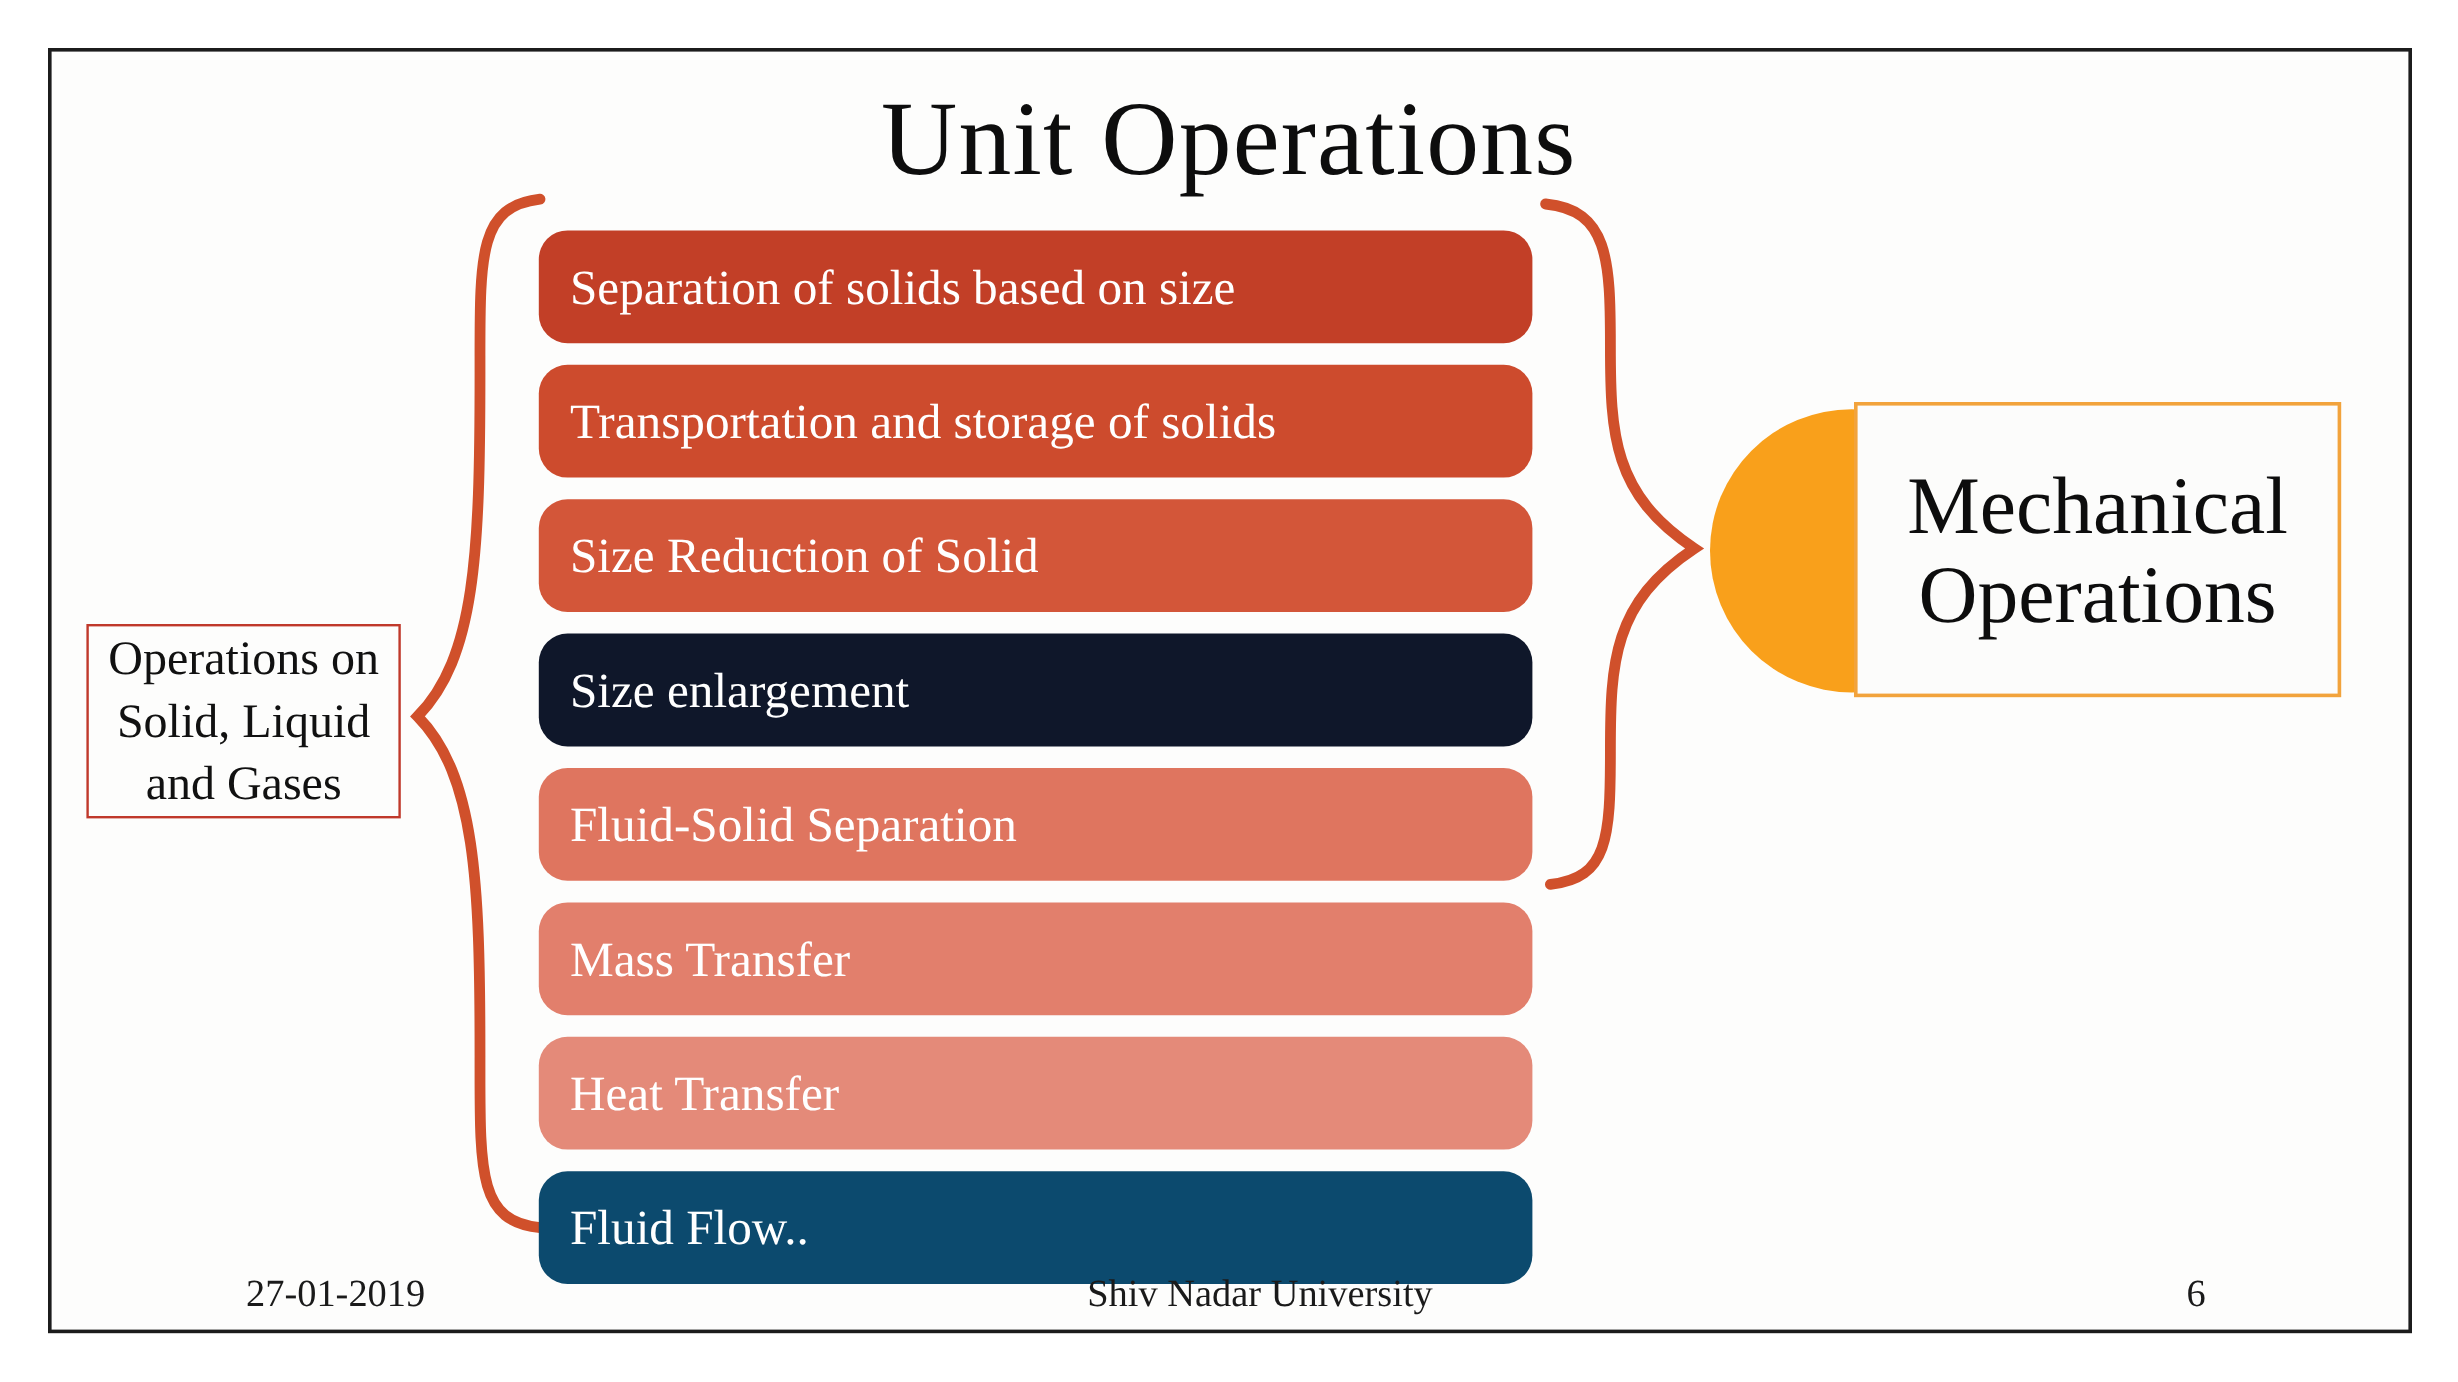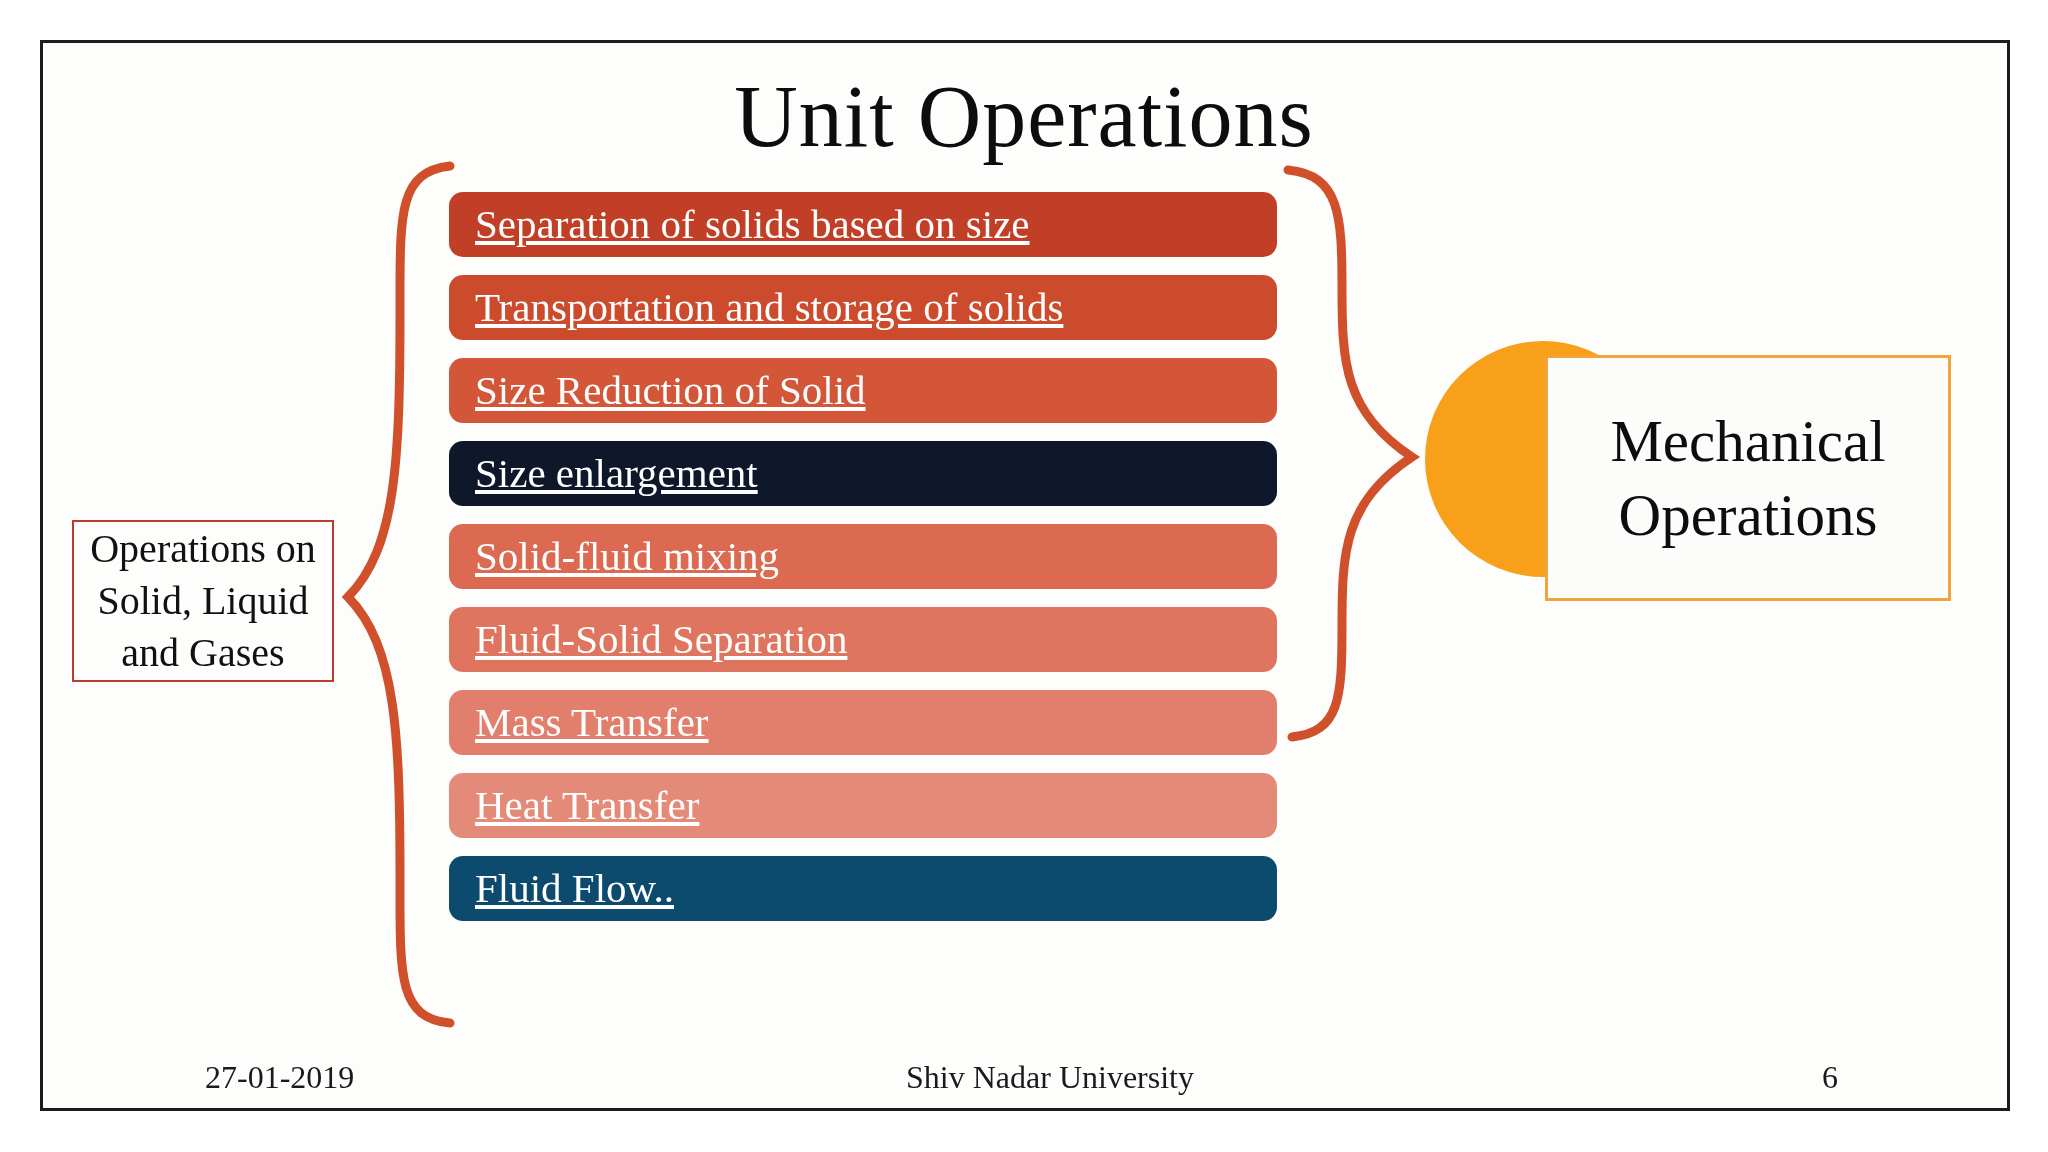--- a/index.html
+++ b/index.html
@@ -20,25 +20,25 @@
     position:absolute;left:0;top:66px;width:2048px;
     text-align:center;
     font-size:88px;line-height:1.15;
     color:#0d0d0d;
     letter-spacing:1px;
   }
   #ops-list{
     position:absolute;left:449px;top:192px;width:828px;
   }
   .bar{
-    height:65px;margin-bottom:18px;
-    border-radius:14px;
+    height:94px;margin-bottom:18px;
+    border-radius:24px;
     display:flex;align-items:center;
     padding-left:26px;box-sizing:border-box;
-    color:#ffffff;font-size:41px;line-height:1;text-decoration:underline;
+    color:#ffffff;font-size:41px;line-height:1;
   }
   .bar:last-child{margin-bottom:0;}
   #left-label-box{
     position:absolute;left:72px;top:520px;width:258px;height:158px;
     border:2px solid #8b5cf6;
     background:#fdfdfc;
     display:flex;flex-direction:column;justify-content:center;align-items:center;
     font-size:40px;line-height:52px;color:#111111;
     text-align:center;
   }
@@ -50,23 +50,22 @@
     position:absolute;left:1425px;top:341px;width:236px;height:236px;
     border-radius:50%;
     z-index:1;
   }
   #result-box{
     position:absolute;left:1545px;top:335px;width:400px;height:240px;
     background:#fcfcfb;
     border:3px solid #737373;
     z-index:2;
     display:flex;flex-direction:column;justify-content:center;align-items:center;
-    font-size:59px;line-height:74px;color:#0d0d0d;
+    font-size:68px;line-height:74px;color:#0d0d0d;
     text-align:center;
-    margin-top:20px;
   }
   .footer-text{
     position:absolute;top:1058px;
     font-size:32px;color:#1a1a1a;line-height:1.2;
   }
   #footer-date{left:205px;}
   #footer-institution{left:40px;width:1964px;text-align:center;padding-left:28px;}
   #footer-page{left:1822px;}
 </style>
 </head>
@@ -95,23 +94,20 @@
     </div>
     <div class="bar" style="background-color: rgb(205, 75, 45);">
       <span>Transportation and storage of solids</span>
     </div>
     <div class="bar" style="background-color: rgb(211, 86, 57);">
       <span>Size Reduction of Solid</span>
     </div>
     <div class="bar" style="background-color: #0f172a;">
       <span>Size enlargement</span>
     </div>
-    <div class="bar" style="background-color: rgb(220, 106, 82);">
-      <span>Solid-fluid mixing</span>
-    </div>
     <div class="bar" style="background-color: rgb(223, 117, 95);">
       <span>Fluid-Solid Separation</span>
     </div>
     <div class="bar" style="background-color: rgb(226, 127, 108);">
       <span>Mass Transfer</span>
     </div>
     <div class="bar" style="background-color: rgb(228, 138, 121); text-align: center;">
       <span>Heat Transfer</span>
     </div>
     <div class="bar" style="background-color: #0c4a6e;">

